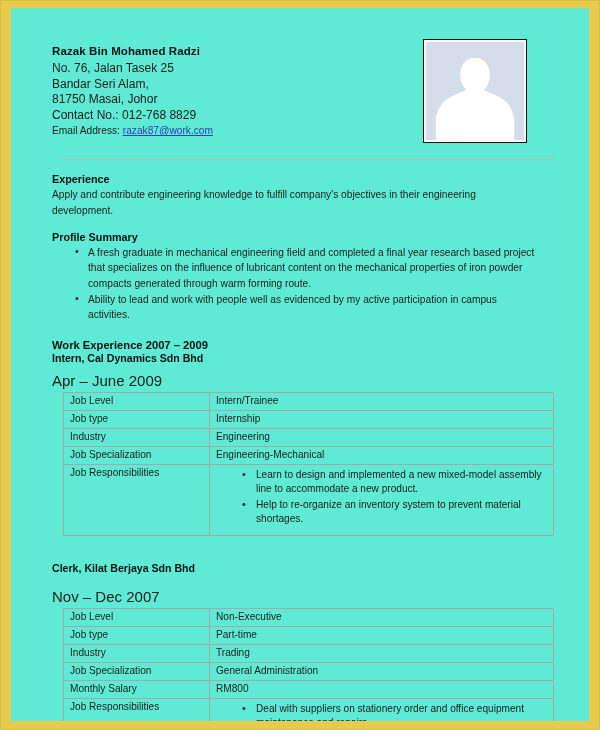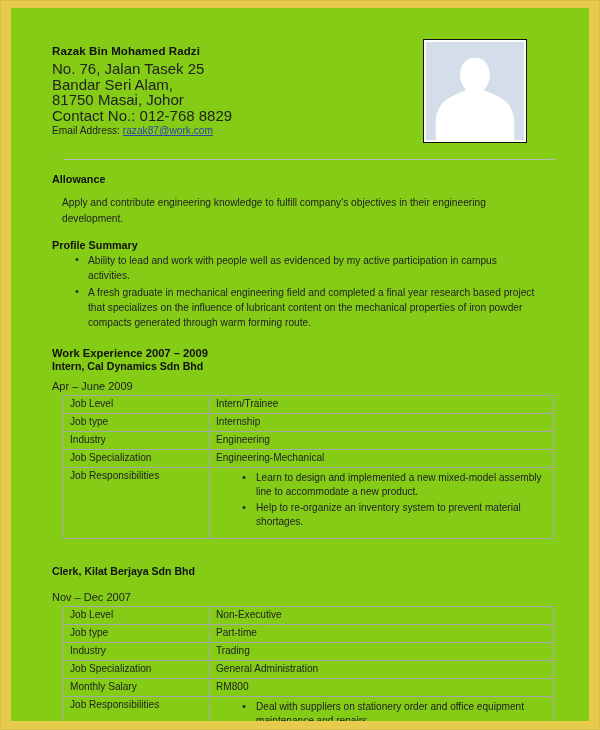--- a/index.html
+++ b/index.html
@@ -28,21 +28,21 @@
     content:"";
     position:absolute;
     left:0; top:0; right:0; bottom:0;
     border:1px solid #d9bf45;
     pointer-events:none;
   }
   .page-sheet {
     position: relative;
     width: 100%;
     height: 100%;
-    background: #84cc16;
+    background: #5eead4;
     overflow: hidden;
   }
 
   .doc {
     padding: 26px 44px 0 41px;
     color: #1a1a1a;
   }
 
   
   .header {
@@ -52,21 +52,21 @@
   }
   .header-left { padding-top: 11px; }
   .name {
     font-size: 11.5px;
     font-weight: bold;
     letter-spacing: .1px;
     margin: 0 0 4px 0;
     color: #111;
   }
   .addr-line {
-    font-size: 15px;
+    font-size: 12px;
     line-height: 15.6px;
     color: #222;
     white-space: nowrap;
   }
   .email-line { font-size: 10.2px; line-height: 15.6px; color: #222; }
   .email-link {
     color: #2f3fb0;
     text-decoration: underline;
   }
 
@@ -103,21 +103,21 @@
   .section-title {
     font-size: 10.8px;
     font-weight: bold;
     color: #111;
     margin: 0 0 2px 0;
   }
   .para {
     font-size: 10.2px;
     line-height: 15.6px;
     color: #222;
-    margin: 10px;
+    margin: 0;
     max-width: 470px;
   }
   ul.bullets {
     margin: 2px 0 0 0;
     padding-left: 36px;
     list-style: none;
   }
   ul.bullets li {
     position: relative;
     font-size: 10.2px;
@@ -142,21 +142,21 @@
     color: #111;
     margin: 0;
   }
   .job-title {
     font-size: 10.6px;
     font-weight: bold;
     color: #111;
     margin: 1px 0 0 0;
   }
   .job-dates {
-    font-size: 11px;
+    font-size: 15px;
     color: #222;
     margin: 8px 0 3px 0;
   }
 
   table.job-table {
     border-collapse: collapse;
     width: 491px;
     margin-left: 11px;
     table-layout: fixed;
   }
@@ -218,29 +218,29 @@
             <svg viewBox="0 0 100 100" preserveAspectRatio="none">
               <path d="M50 16 C61 16 66 26 65 36 C64.4 42 62 46 59 49 C63 51 70 53.5 76 57 C84 61.5 88 68 90 78 L90 100 L10 100 L10 78 C12 68 16 61.5 24 57 C30 53.5 37 51 41 49 C38 46 35.6 42 35 36 C34 26 39 16 50 16 Z" fill="#ffffff"></path>
             </svg>
           </div>
         </div>
       </div>
 
       <hr class="divider">
 
       <div class="section">
-        <div class="section-title">Allowance</div>
+        <div class="section-title">Experience</div>
         <p class="para">Apply and contribute engineering knowledge to fulfill company's objectives in their engineering development.</p>
       </div>
 
       <div class="section">
         <div class="section-title">Profile Summary</div>
         <ul class="bullets">
+          <li>A fresh graduate in mechanical engineering field and completed a final year research based project that specializes on the influence of lubricant content on the mechanical properties of iron powder compacts generated through warm forming route.</li>
           <li>Ability to lead and work with people well as evidenced by my active participation in campus activities.</li>
-          <li>A fresh graduate in mechanical engineering field and completed a final year research based project that specializes on the influence of lubricant content on the mechanical properties of iron powder compacts generated through warm forming route.</li>
         </ul>
       </div>
 
       <div class="section" style="margin-top:17px;">
         <div class="work-head">Work Experience 2007 – 2009</div>
 
         <div>
           <div class="job-title">Intern, Cal Dynamics Sdn Bhd</div>
           <div class="job-dates">Apr – June 2009</div>
           <table class="job-table">

